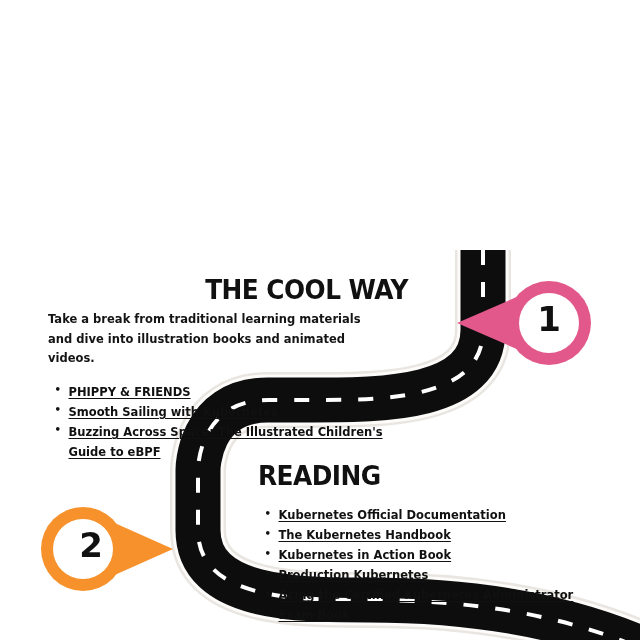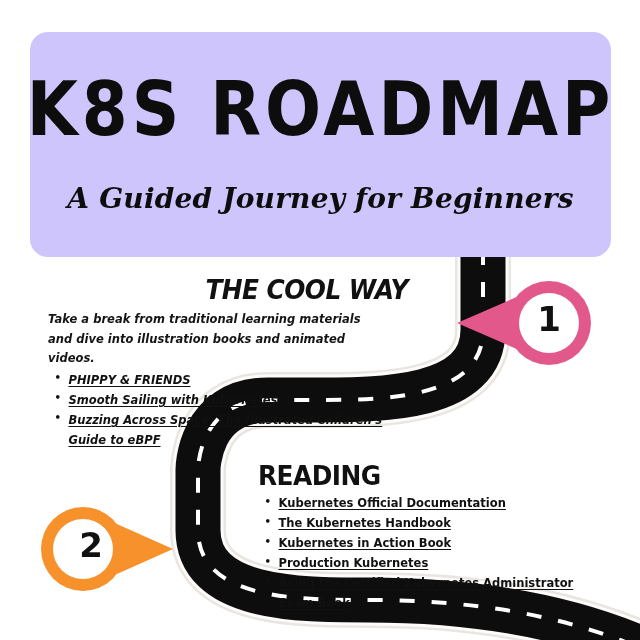--- a/index.html
+++ b/index.html
@@ -97,21 +97,21 @@
     font-weight: bold;
     font-size: 12.4px;
     line-height: 1.58;
     color: #141414;
     margin: 4px 0 0 0;
     transform: scaleX(0.93);
     transform-origin: left top;
   }
   .bullet-list {
     list-style: none;
-    margin: 2px 0 0 0;
+    margin: 14px 0 0 0;
     padding: 0;
   }
   .bullet-list li {
     position: relative;
     padding-left: 22px;
     font-family: "DejaVu Sans", sans-serif;
     font-weight: bold;
     font-size: 12.4px;
     line-height: 1.62;
     color: #111111;
@@ -131,21 +131,20 @@
     text-underline-offset: 1.5px;
     text-decoration-thickness: 1.3px;
     color: #111111;
   }
 
   
   #section-cool-way {
     left: 48px;
     top: 274px;
     width: 360px;
-    font-style: italic;
   }
   #section-cool-way .section-title {
     text-align: right;
     transform: scaleX(0.92);
     transform-origin: right center;
     display: block;
   }
 
   
   #section-reading {
@@ -195,24 +194,20 @@
 
     <use href="#road-center" fill="none" stroke="#e9e6e1" stroke-width="56" stroke-linecap="butt"></use>
 
     <use href="#road-center" fill="none" stroke="#fdfcfa" stroke-width="51" stroke-linecap="butt"></use>
 
     <use href="#road-center" fill="none" stroke="#0d0d0d" stroke-width="45" stroke-linecap="butt"></use>
 
     <use href="#road-center" fill="none" stroke="#ffffff" stroke-width="4" stroke-linecap="butt" stroke-dasharray="15 17"></use>
   </svg>
 
-  <div id="banner" style="background: rgb(207, 197, 253);">
-    <h1 id="banner-title">K8S ROADMAP</h1>
-    <h2 id="banner-subtitle">A Guided Journey for Beginners</h2>
-  </div>
 
   <div class="section" id="section-cool-way">
     <div class="section-title">THE COOL WAY</div>
     <p class="section-body">Take a break from traditional learning materials and dive into illustration books and animated videos.</p>
     <ul class="bullet-list">
       <li><span class="lnk">PHIPPY &amp; FRIENDS</span></li>
       <li><span class="lnk">Smooth Sailing with Kubernetes</span></li>
       <li><span class="lnk">Buzzing Across Space: The Illustrated Children's Guide to eBPF</span></li>
     </ul>
   </div>

